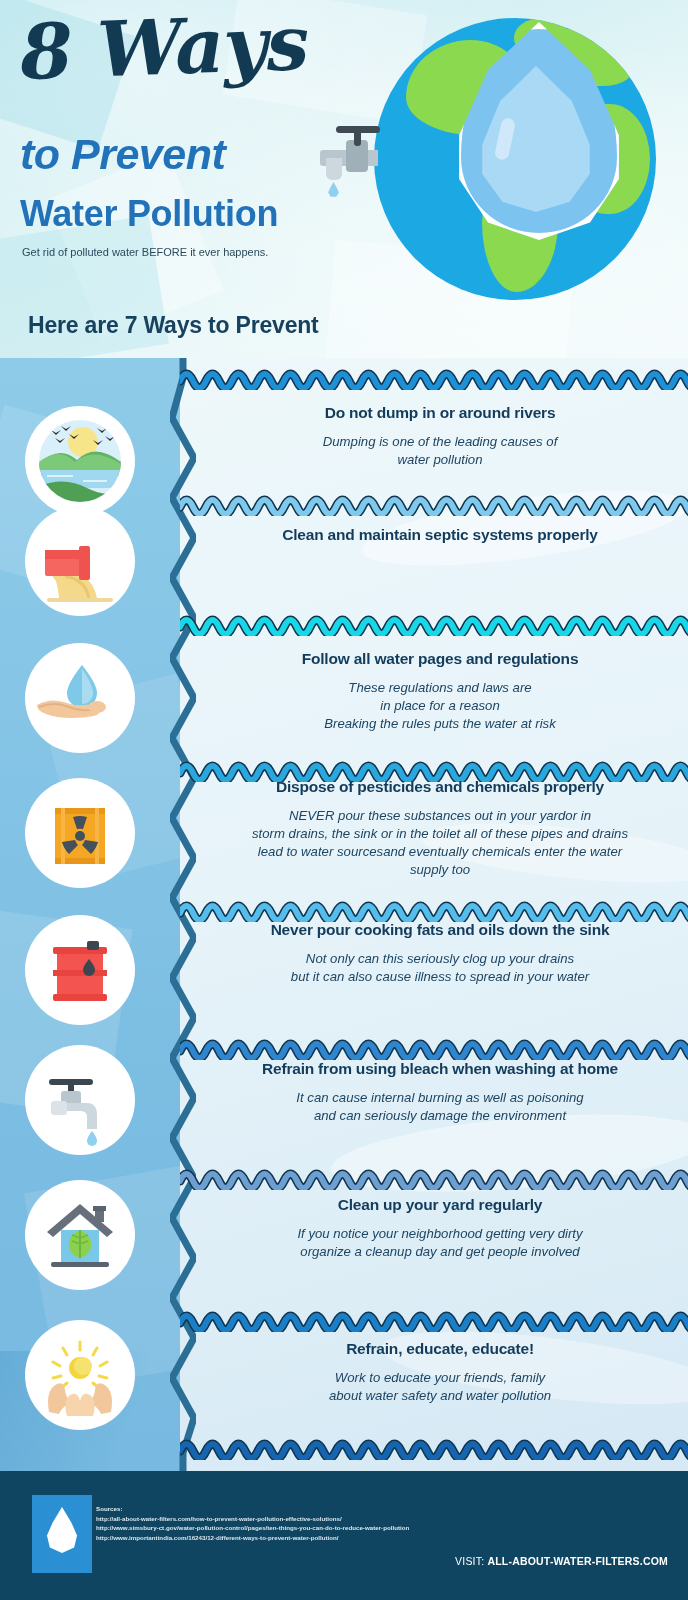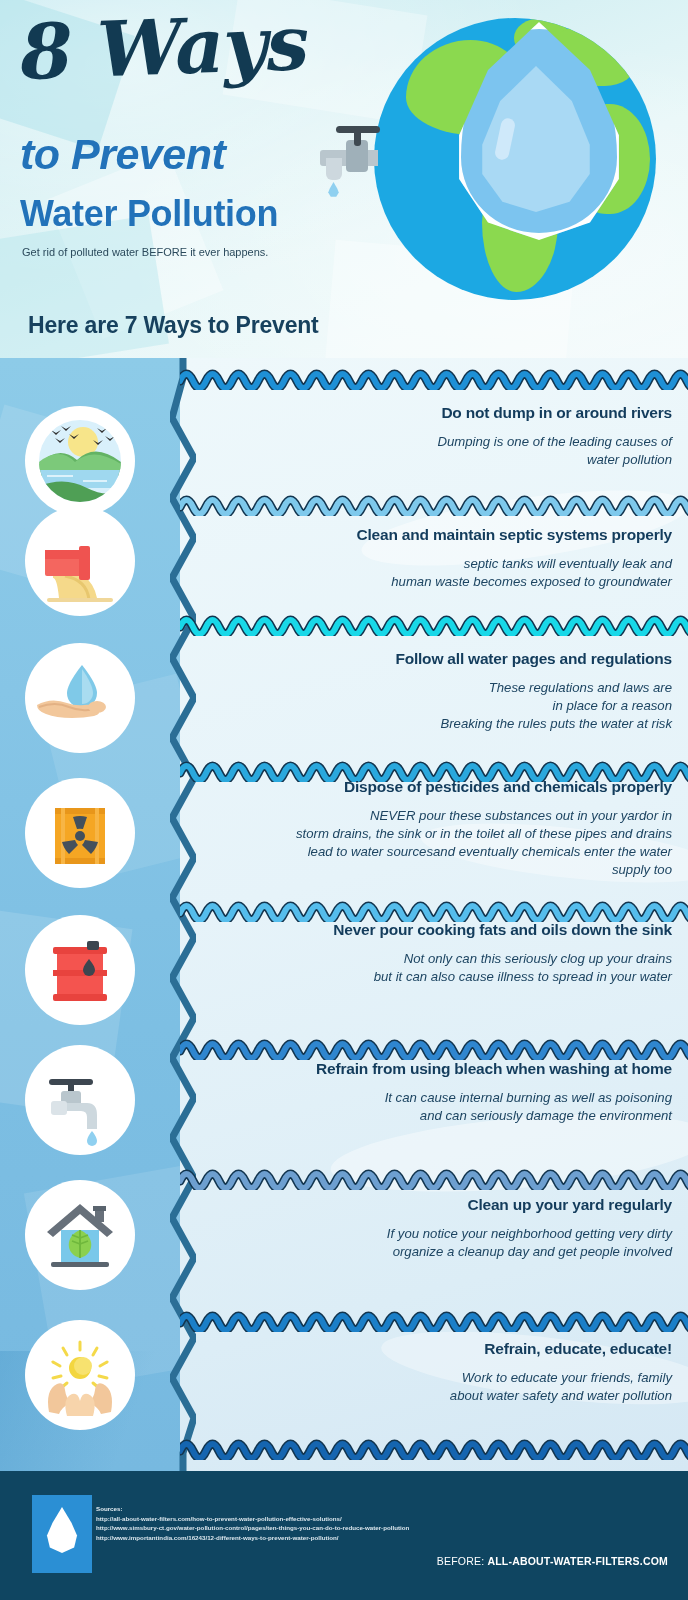--- a/index.html
+++ b/index.html
@@ -130,21 +130,21 @@
   .rw4{left:200px;top:980px;width:340px;height:60px;transform:rotate(7deg);border-radius:50%;background:rgba(255,255,255,.35);}
 
   .icon-circle{
     position:absolute;left:25px;width:110px;height:110px;border-radius:50%;
     background:#ffffff;overflow:hidden;
   }
   .icon-circle .art{position:absolute;inset:0;}
 
   .wave{position:absolute;left:180px;width:508px;height:26px;}
 
-  .item{position:absolute;left:184px;width:488px;text-align:right;}
+  .item{position:absolute;left:196px;width:488px;text-align:center;}
   .item h3{
     margin:0 0 0 0;font-size:15.5px;font-weight:700;color:#133c5c;
     letter-spacing:-.2px;line-height:1.2;
   }
   .item p{
     margin:10px 0 0 0;font-size:13.2px;font-style:italic;color:#1d4562;
     line-height:1.38;font-weight:400;
   }
 
   
@@ -389,21 +389,20 @@
       <path d="M0 17 q 6.5 -14 13 0 q 6.5 14 13 0 q 6.5 -14 13 0 q 6.5 14 13 0 q 6.5 -14 13 0 q 6.5 14 13 0 q 6.5 -14 13 0 q 6.5 14 13 0 q 6.5 -14 13 0 q 6.5 14 13 0 q 6.5 -14 13 0 q 6.5 14 13 0 q 6.5 -14 13 0 q 6.5 14 13 0 q 6.5 -14 13 0 q 6.5 14 13 0 q 6.5 -14 13 0 q 6.5 14 13 0 q 6.5 -14 13 0 q 6.5 14 13 0 q 6.5 -14 13 0 q 6.5 14 13 0 q 6.5 -14 13 0 q 6.5 14 13 0 q 6.5 -14 13 0 q 6.5 14 13 0 q 6.5 -14 13 0 q 6.5 14 13 0 q 6.5 -14 13 0 q 6.5 14 13 0 q 6.5 -14 13 0 q 6.5 14 13 0 q 6.5 -14 13 0 q 6.5 14 13 0 q 6.5 -14 13 0 q 6.5 14 13 0 q 6.5 -14 13 0 q 6.5 14 13 0 q 6.5 -14 13 0 q 6.5 14 13 0 " fill="none" stroke="#1565b0" stroke-width="6" stroke-linecap="round"></path>
     </svg></div>
       </div>
     <div id="items-layer">
         <div class="item" style="top: 46px;">
           <h3>Do not dump in or around rivers</h3>
           <p>Dumping is one of the leading causes of<br>water pollution</p>
         </div>
         <div class="item" style="top: 168px;">
           <h3>Clean and maintain septic systems properly</h3>
-          <p>septic tanks will eventually leak and<br>human waste becomes exposed to groundwater</p>
         </div>
         <div class="item" style="top: 292px;">
           <h3>Follow all water pages and regulations</h3>
           <p>These regulations and laws are<br>in place for a reason<br>Breaking the rules puts the water at risk</p>
         </div>
         <div class="item" style="top: 420px;">
           <h3>Dispose of pesticides and chemicals properly</h3>
           <p>NEVER pour these substances out in your yardor in<br>storm drains, the sink or in the toilet all of these pipes and drains<br>lead to water sourcesand eventually chemicals enter the water<br>supply too</p>
         </div>
         <div class="item" style="top: 563px;">
@@ -429,17 +428,17 @@
     <div class="foot-logo">
       <div class="foot-drop"></div>
     </div>
     <div class="sources">
       <div class="lbl">Sources:</div>
       <div class="u">http://all-about-water-filters.com/how-to-prevent-water-pollution-effective-solutions/</div>
       <div class="u">http://www.simsbury-ct.gov/water-pollution-control/pages/ten-things-you-can-do-to-reduce-water-pollution</div>
       <div class="u">http://www.importantindia.com/16243/12-different-ways-to-prevent-water-pollution/</div>
     </div>
     <div class="visit">
-      <span class="v-lab">BEFORE: </span><span>ALL-ABOUT-WATER-FILTERS.COM</span>
+      <span class="v-lab">VISIT: </span><span>ALL-ABOUT-WATER-FILTERS.COM</span>
     </div>
   </div>
 
 </div>
 
 </body></html>

